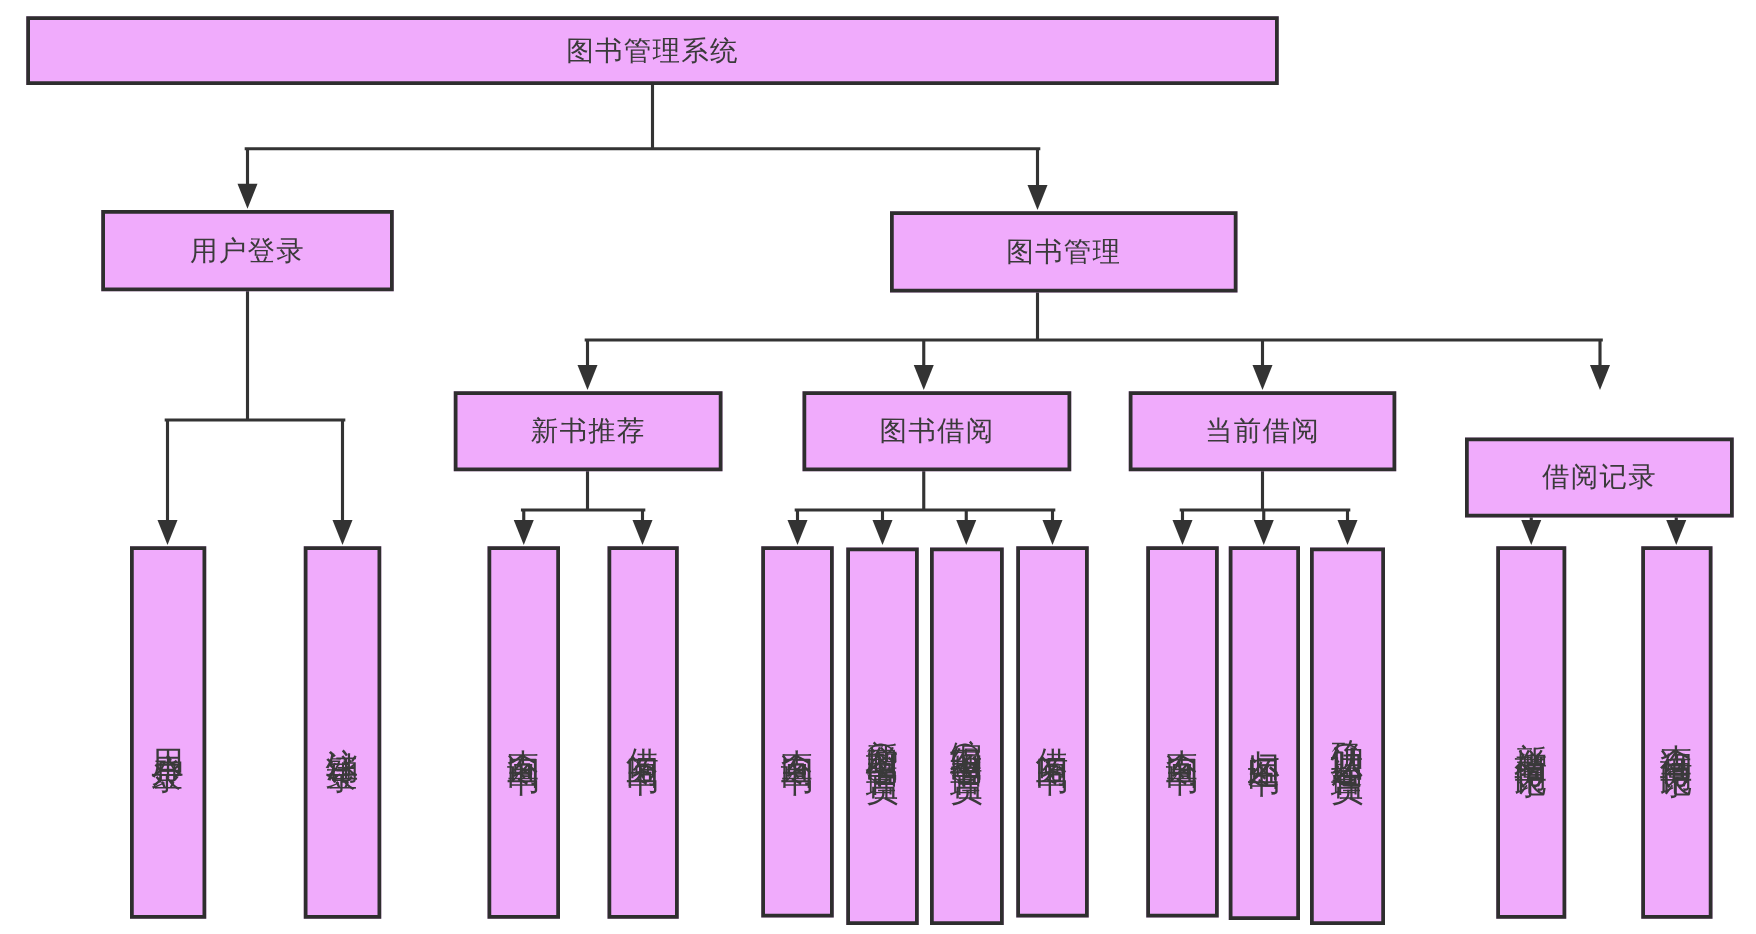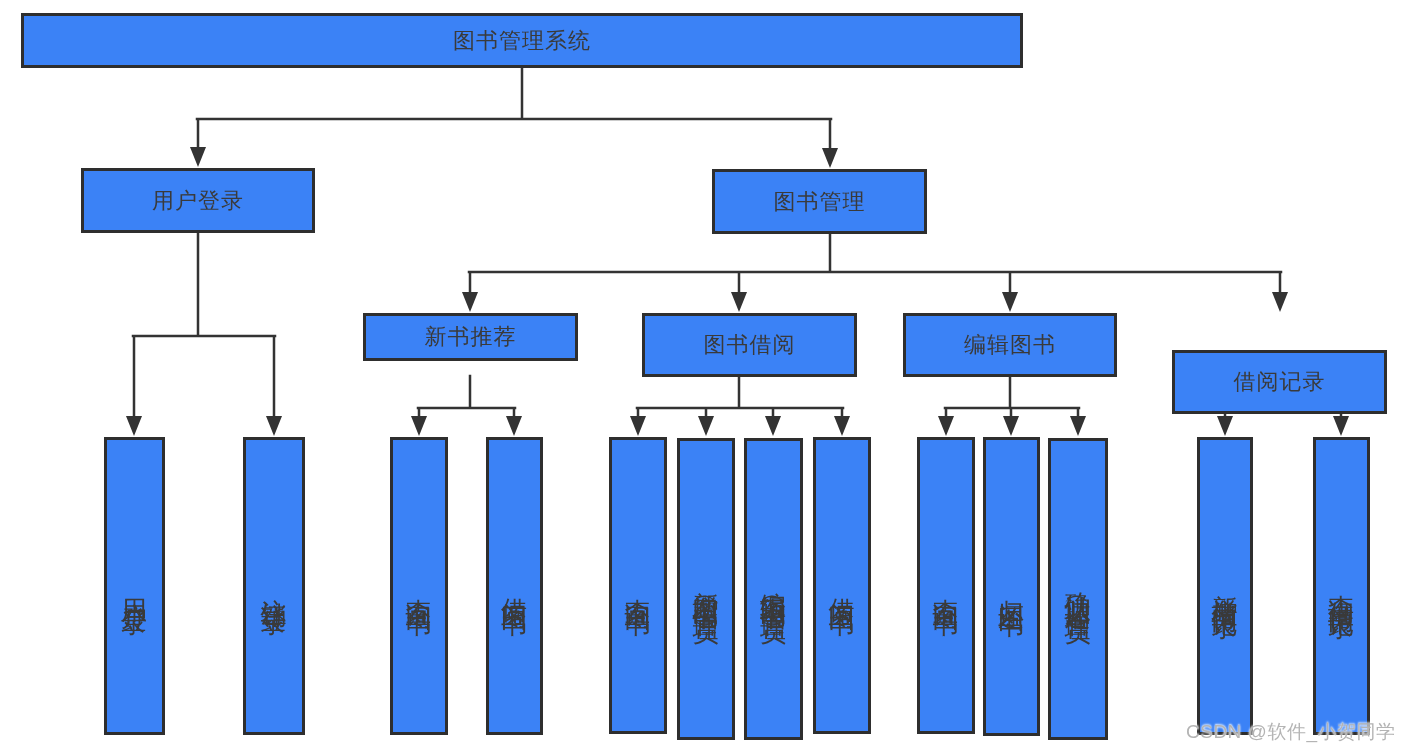--- a/index.html
+++ b/index.html
@@ -10,21 +10,21 @@
     font-family:"Liberation Sans","DejaVu Sans",sans-serif;
     overflow:hidden;
   }
   #wires{position:absolute;left:0;top:0;z-index:0;}
   #wires path{stroke:#333333;stroke-width:2.5;fill:none;stroke-linecap:square;}
   #wires polygon{fill:#333333;stroke:none;}
   .box{
     position:absolute;
     box-sizing:border-box;
     border:3px solid #2e2e2e;
-    background:#3b82f6;
+    background:#f0abfc;
     display:flex;
     align-items:center;
     justify-content:center;
     color:#3a3a3a;
     z-index:1;
   }
   .hlabel{font-size:22px;letter-spacing:1px;white-space:nowrap;}
   .vlabel{
     writing-mode:vertical-rl;
     font-size:26px;
@@ -84,32 +84,32 @@
     <polygon points="1333,416 1349,416 1341,436"></polygon>
   </svg>
 
   <div class="box" style="left:21px;top:13px;width:1002px;height:55px;">
     <span class="hlabel">图书管理系统</span>
   </div>
 
   <div class="box" style="left:81px;top:168px;width:234px;height:65px;">
     <span class="hlabel">用户登录</span>
   </div>
-  <div class="box" style="left:712px;top:169px;width:215px;height:65px;">
+  <div class="box" style="left:712px;top:169px;width:278px;height:65px;">
     <span class="hlabel">图书管理</span>
   </div>
 
-  <div class="box" style="left:363px;top:313px;width:215px;height:48px;">
+  <div class="box" style="left:363px;top:313px;width:215px;height:64px;">
     <span class="hlabel">新书推荐</span>
   </div>
   <div class="box" style="left:632px;top:313px;width:215px;height:64px;margin-left:10px;">
     <span class="hlabel">图书借阅</span>
   </div>
   <div class="box" style="left:903px;top:313px;width:214px;height:64px;">
-    <span class="hlabel">编辑图书</span>
+    <span class="hlabel">当前借阅</span>
   </div>
   <div class="box" style="left:1172px;top:313px;width:215px;height:64px;margin-top:37px;">
     <span class="hlabel">借阅记录</span>
   </div>
 
   <div class="box" style="left:104px;top:437px;width:61px;height:298px;">
     <span class="vlabel">用户登录</span>
   </div>
   <div class="box" style="left:243px;top:437px;width:62px;height:298px;">
     <span class="vlabel">注销登录</span>
@@ -145,15 +145,14 @@
     <span class="vlabel">确认归还（管理员）</span>
   </div>
 
   <div class="box" style="left:1197px;top:437px;width:56px;height:298px;">
     <span class="vlabel">新增借阅记录</span>
   </div>
   <div class="box" style="left:1313px;top:437px;width:57px;height:298px;">
     <span class="vlabel">查询借阅记录</span>
   </div>
 
-  <div id="watermark">CSDN @软件_小贺同学</div>
 
 </div>
 
 </body></html>

